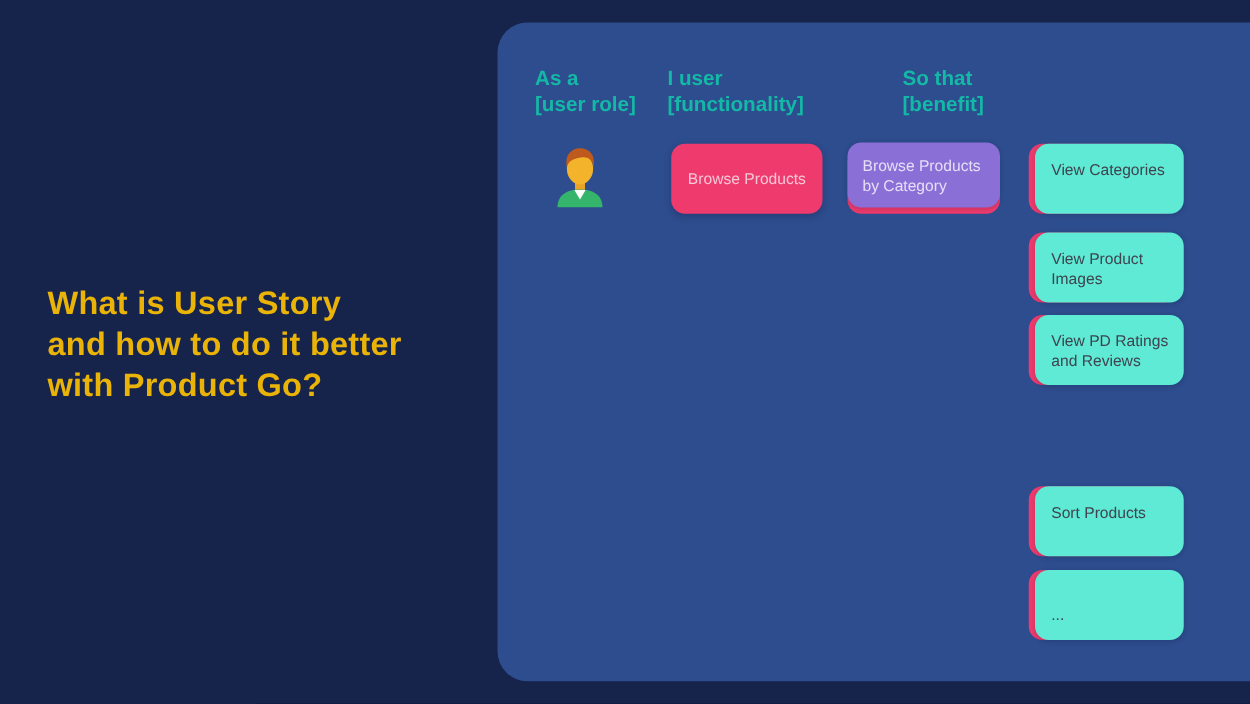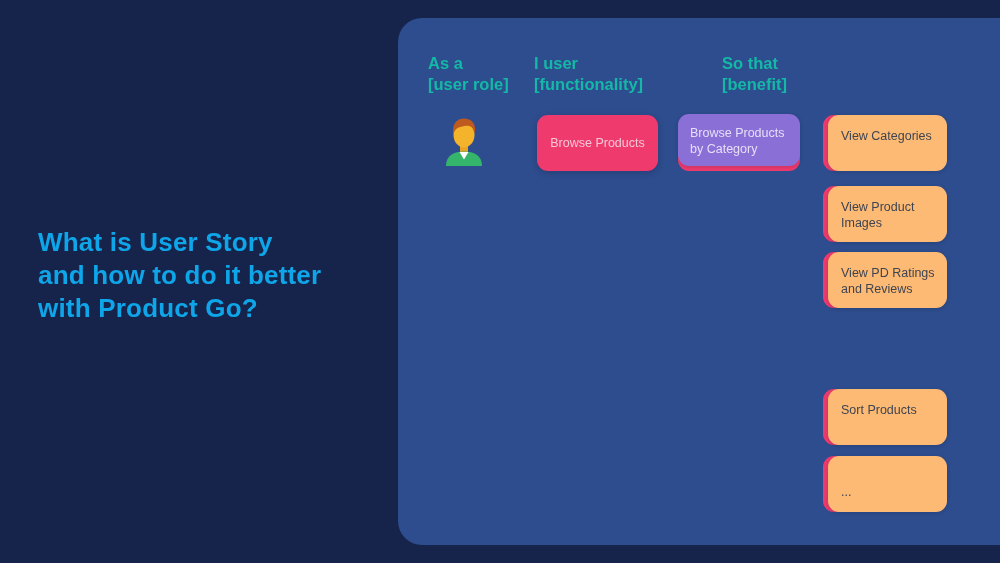--- a/index.html
+++ b/index.html
@@ -4,21 +4,21 @@
 <style>
   html,body{margin:0;padding:0;background:#0d1630;}
   .stage{
     position:relative;width:1000px;height:563px;overflow:hidden;
     background:#16234B;
     font-family:"Liberation Sans",sans-serif;
   }
   
   .title{
     position:absolute;left:38px;top:226px;width:350px;
-    color:#0ea5e9;font-size:26px;font-weight:700;line-height:33px;
+    color:#eab308;font-size:26px;font-weight:700;line-height:33px;
     white-space:pre-line;letter-spacing:.2px;
   }
   
   .panel{
     position:absolute;left:398px;top:18px;width:602px;height:527px;
     background:#2E4D8E;border-radius:24px 0 0 24px;
   }
   
   .colhead{
     position:absolute;color:#14b8a6;font-weight:700;
@@ -53,21 +53,21 @@
   .benefit-0{left:678px;top:114px;}
   .benefit-1{left:686px;top:322px;}
   
   .wcard{position:absolute;left:823px;width:124px;height:56px;}
   .wcard .under{
     position:absolute;left:0;top:0;width:119px;height:56px;
     background:#EF3A6D;border-radius:11px;
   }
   .wcard .front{
     position:absolute;left:5px;top:0;width:119px;height:56px;
-    background:#fdba74;border-radius:11px;box-sizing:border-box;
+    background:#5eead4;border-radius:11px;box-sizing:border-box;
     padding:13px 7px 0 13px;color:#3F4450;font-size:12.5px;line-height:16px;
     white-space:pre-line;box-shadow:0 1px 4px rgba(10,20,50,.2);
   }
   .w0{top:115px}.w1{top:186px}.w2{top:252px}.w3{top:322px}.w4{top:389px}.w5{top:456px}
   .w5 .front{padding-top:28px;}
 </style>
 </head>
 <body>
 
 <div class="stage">

